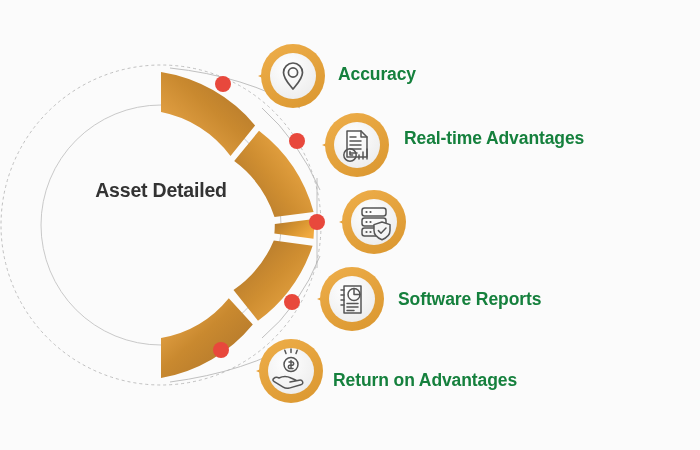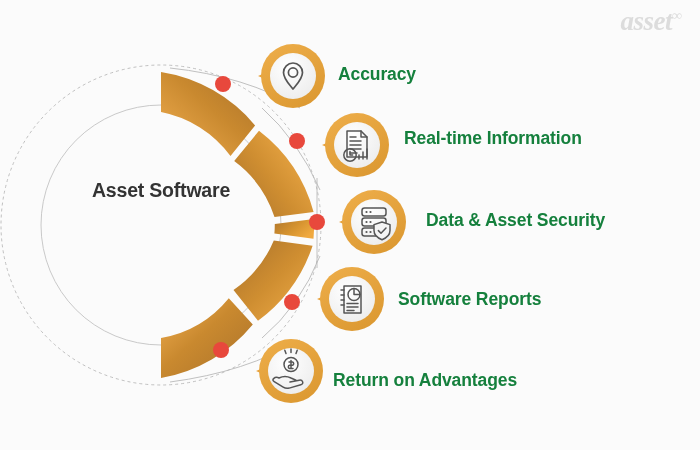--- a/index.html
+++ b/index.html
@@ -63,23 +63,20 @@
     white-space: nowrap;
     letter-spacing: -0.1px;
     user-select: none;
   }
 </style>
 </head>
 <body>
 
 <div id="stage">
 
-  <div class="logo">
-    <span>asset</span><span class="inf">∞</span>
-  </div>
 
   <svg class="canvas" width="700" height="450" viewBox="0 0 700 450">
     <defs>
       <linearGradient id="gseg1" x1="0" y1="1" x2="1" y2="0">
         <stop offset="0%" stop-color="#f3b052"></stop>
         <stop offset="55%" stop-color="#c9892f"></stop>
         <stop offset="100%" stop-color="#a9712a"></stop>
       </linearGradient>
       <linearGradient id="gseg2" x1="0" y1="1" x2="1" y2="0.2">
         <stop offset="0%" stop-color="#a9712a"></stop>
@@ -222,22 +219,21 @@
       <g fill="none" stroke="#555555" stroke-width="1.5" stroke-linecap="round" stroke-linejoin="round">
         <circle cx="291" cy="364.5" r="7"></circle>
         <path d="M 291 360.5 v 8 M 289 362 h 3.4 a 1.7 1.7 0 0 1 0 3.3 h -2.8 a 1.7 1.7 0 0 0 0 3.3 h 3.4"></path>
         <path d="M 286 353.5 l -1.2 -3.2 M 291 352.5 v -3.4 M 296 353.5 l 1.2 -3.2"></path>
         <path d="M 279 378 q 6 -3 12 0 l 5 2.2 M 279 378 q -3 -1.6 -5.4 0.6 q -1.6 1.6 0.6 3 l 9 5.6 q 2.8 1.7 6 0.9 l 11.6 -3.4 q 2.6 -0.8 1.8 -3 q -0.8 -2 -3.4 -1.5 l -9.2 1.8"></path>
       </g>
     </g>
   </svg>
 
   <div class="center-title">
-    <div>Asset Software</div>
+    <div>Asset Detailed</div>
   </div>
 
   <div class="item-label" style="left:338px; top:64px;">Accuracy</div>
-  <div class="item-label" style="left:404px; top:128px;">Real-time Information</div>
-  <div class="item-label" style="left:426px; top:210px;">Data &amp; Asset Security</div>
+  <div class="item-label" style="left:404px; top:128px;">Real-time Advantages</div>
   <div class="item-label" style="left:398px; top:289px;">Software Reports</div>
   <div class="item-label" style="left:333px; top:370px;">Return on Advantages</div>
 
 </div>
 
 </body></html>

